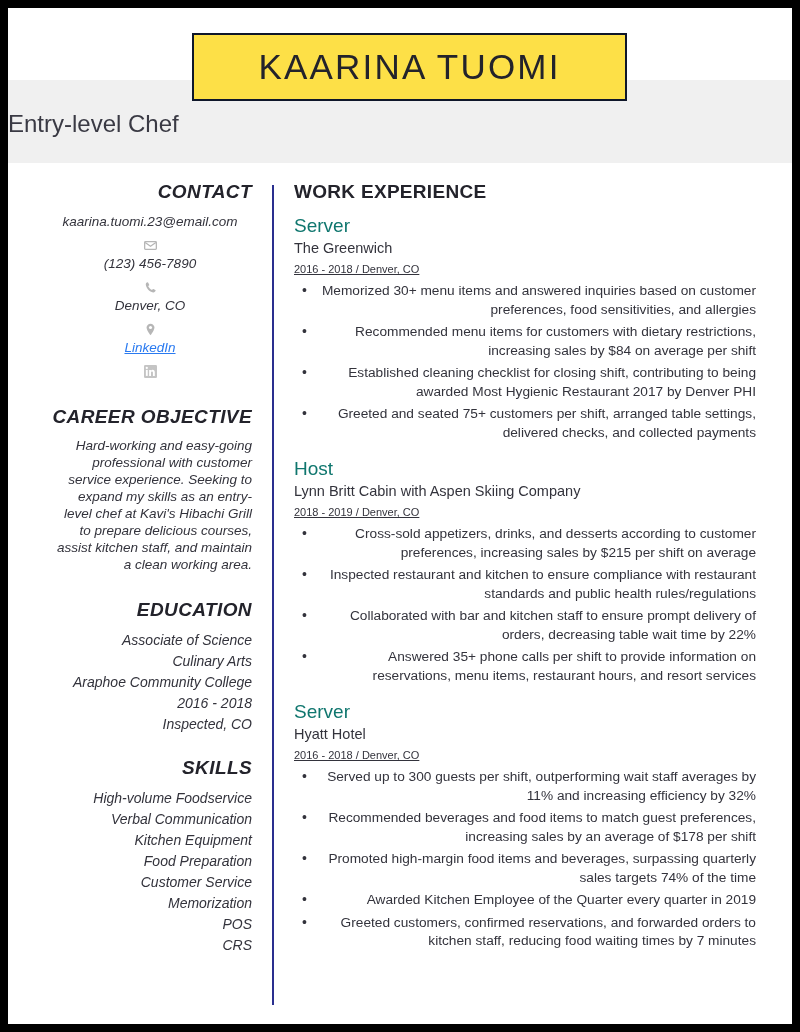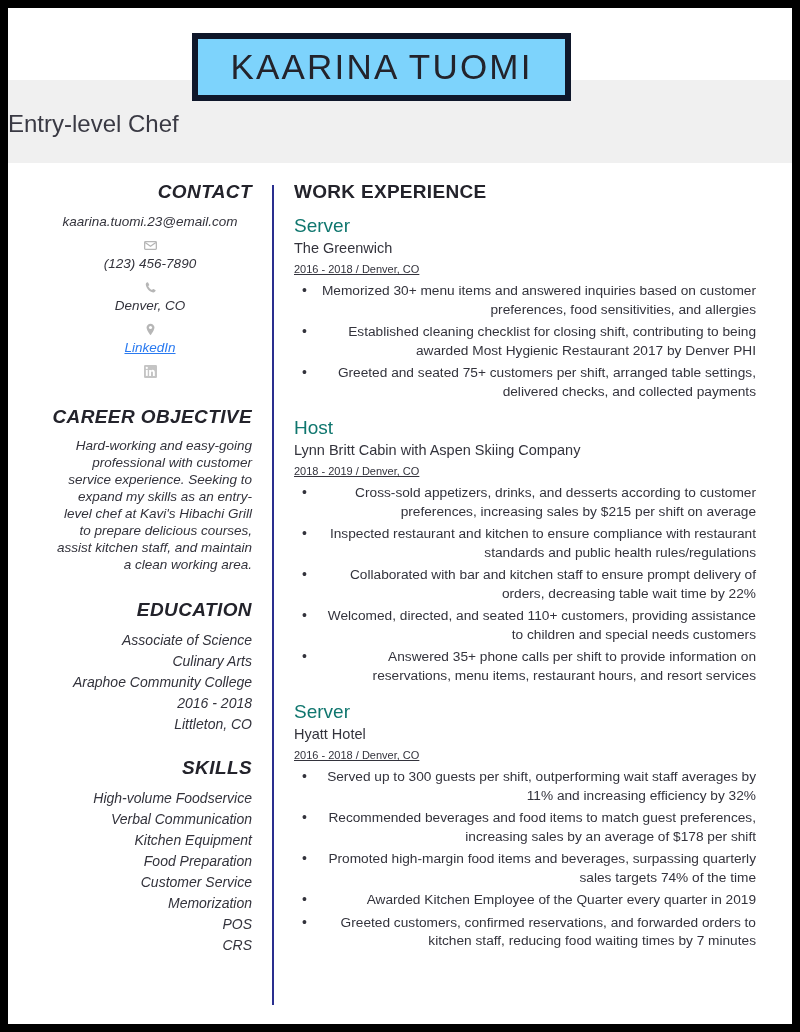--- a/index.html
+++ b/index.html
@@ -37,24 +37,24 @@
     top: 72px;
     width: 784px;
     height: 83px;
     background: #f0f0f0;
   }
 
   .name-box {
     position: absolute;
     left: 184px;
     top: 25px;
-    width: 379px;
+    width: 435px;
     height: 68px;
-    border: 6px solid #0f172a;
-    background: #7dd3fc;
+    border: 2px solid #0f172a;
+    background: #fde047;
     display: flex;
     align-items: center;
     justify-content: center;
   }
 
   .name-text {
     font-size: 35px;
     letter-spacing: 2.2px;
     color: #23232b;
     font-weight: 400;
@@ -290,21 +290,21 @@
       </div>
 
       <div class="section-gap"></div>
 
       <div>
         <div class="side-heading">EDUCATION</div>
         <div class="edu-line">Associate of Science</div>
         <div class="edu-line">Culinary Arts</div>
         <div class="edu-line">Araphoe Community College</div>
         <div class="edu-line">2016 - 2018</div>
-        <div class="edu-line">Littleton, CO</div>
+        <div class="edu-line">Inspected, CO</div>
       </div>
 
       <div class="section-gap-sm"></div>
 
       <div>
         <div class="side-heading">SKILLS</div>
         <div class="skill-line">High-volume Foodservice</div>
         <div class="skill-line">Verbal Communication</div>
         <div class="skill-line">Kitchen Equipment</div>
         <div class="skill-line">Food Preparation</div>
@@ -321,34 +321,34 @@
     <div class="right-col">
 
       <div class="main-heading">WORK EXPERIENCE</div>
 
       <div class="job">
         <div class="job-role">Server</div>
         <div class="job-company">The Greenwich</div>
         <div class="job-meta">2016 - 2018  /  Denver, CO</div>
         <ul class="bullets">
           <li>Memorized 30+ menu items and answered inquiries based on customer preferences, food sensitivities, and allergies</li>
+          <li>Recommended menu items for customers with dietary restrictions, increasing sales by $84 on average per shift</li>
           <li>Established cleaning checklist for closing shift, contributing to being awarded Most Hygienic Restaurant 2017 by Denver PHI</li>
           <li>Greeted and seated 75+ customers per shift, arranged table settings, delivered checks, and collected payments</li>
         </ul>
       </div>
 
       <div class="job">
         <div class="job-role">Host</div>
         <div class="job-company">Lynn Britt Cabin with Aspen Skiing Company</div>
         <div class="job-meta">2018 - 2019  /  Denver, CO</div>
         <ul class="bullets">
           <li>Cross-sold appetizers, drinks, and desserts according to customer preferences, increasing sales by $215 per shift on average</li>
           <li>Inspected restaurant and kitchen to ensure compliance with restaurant standards and public health rules/regulations</li>
           <li>Collaborated with bar and kitchen staff to ensure prompt delivery of orders, decreasing table wait time by 22%</li>
-          <li>Welcomed, directed, and seated 110+ customers, providing assistance to children and special needs customers</li>
           <li>Answered 35+ phone calls per shift to provide information on reservations, menu items, restaurant hours, and resort services</li>
         </ul>
       </div>
 
       <div class="job">
         <div class="job-role">Server</div>
         <div class="job-company">Hyatt Hotel</div>
         <div class="job-meta">2016 - 2018  /  Denver, CO</div>
         <ul class="bullets">
           <li>Served up to 300 guests per shift, outperforming wait staff averages by 11% and increasing efficiency by 32%</li>

